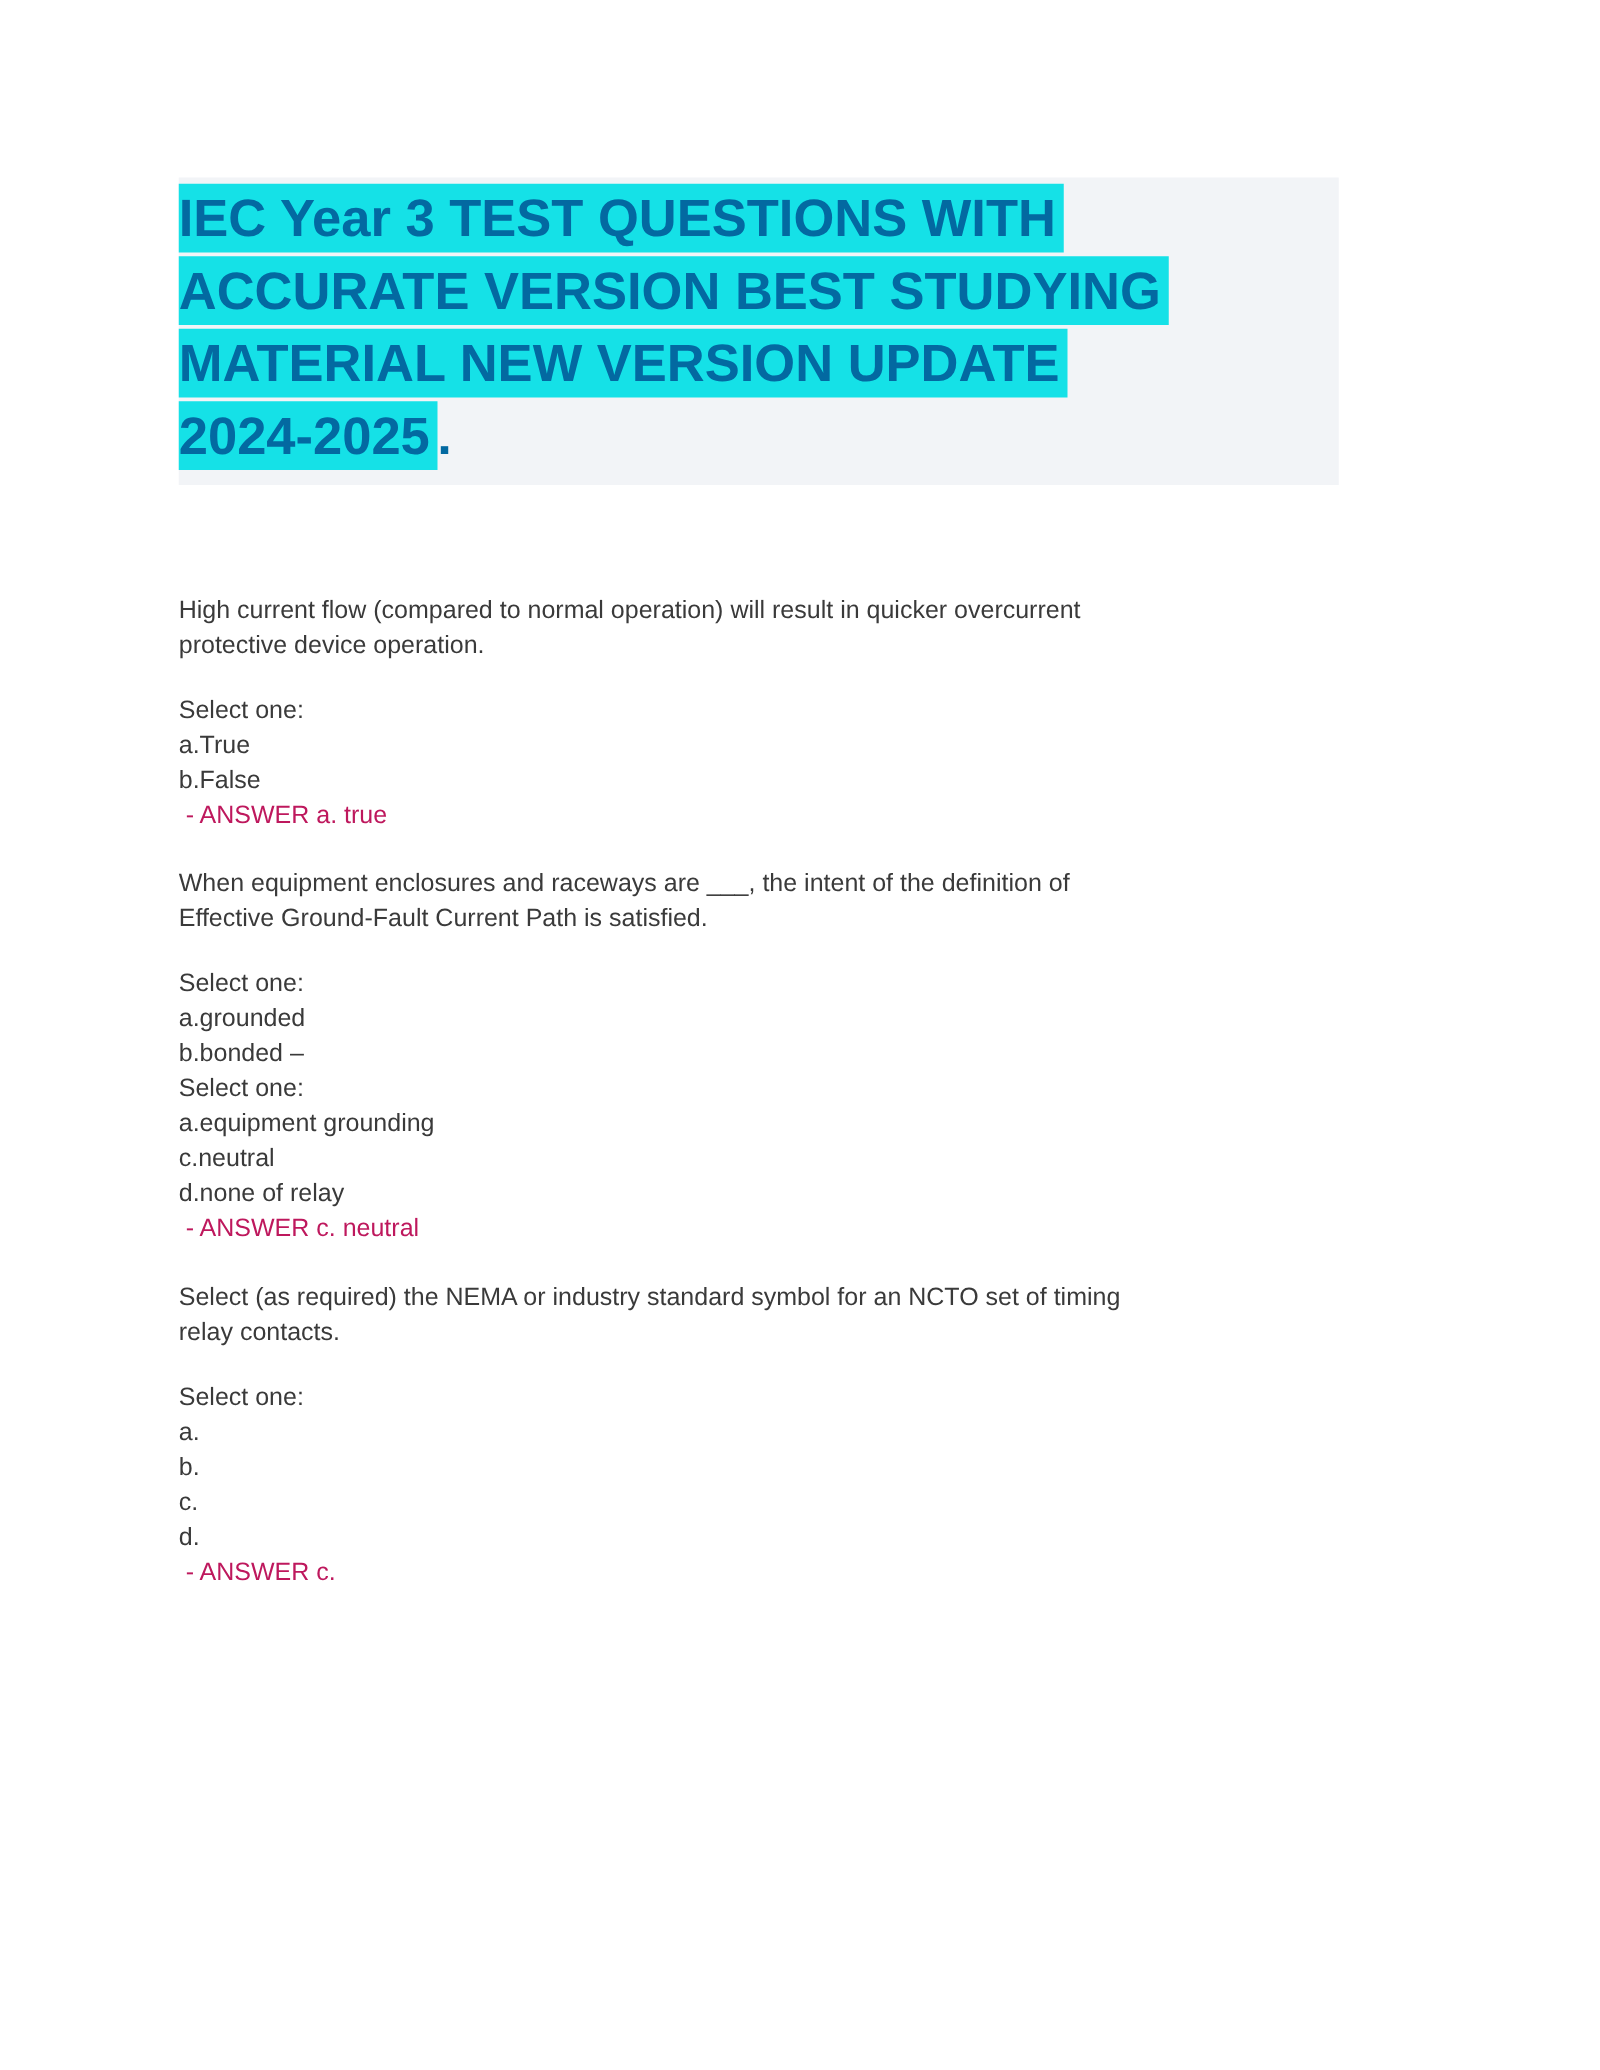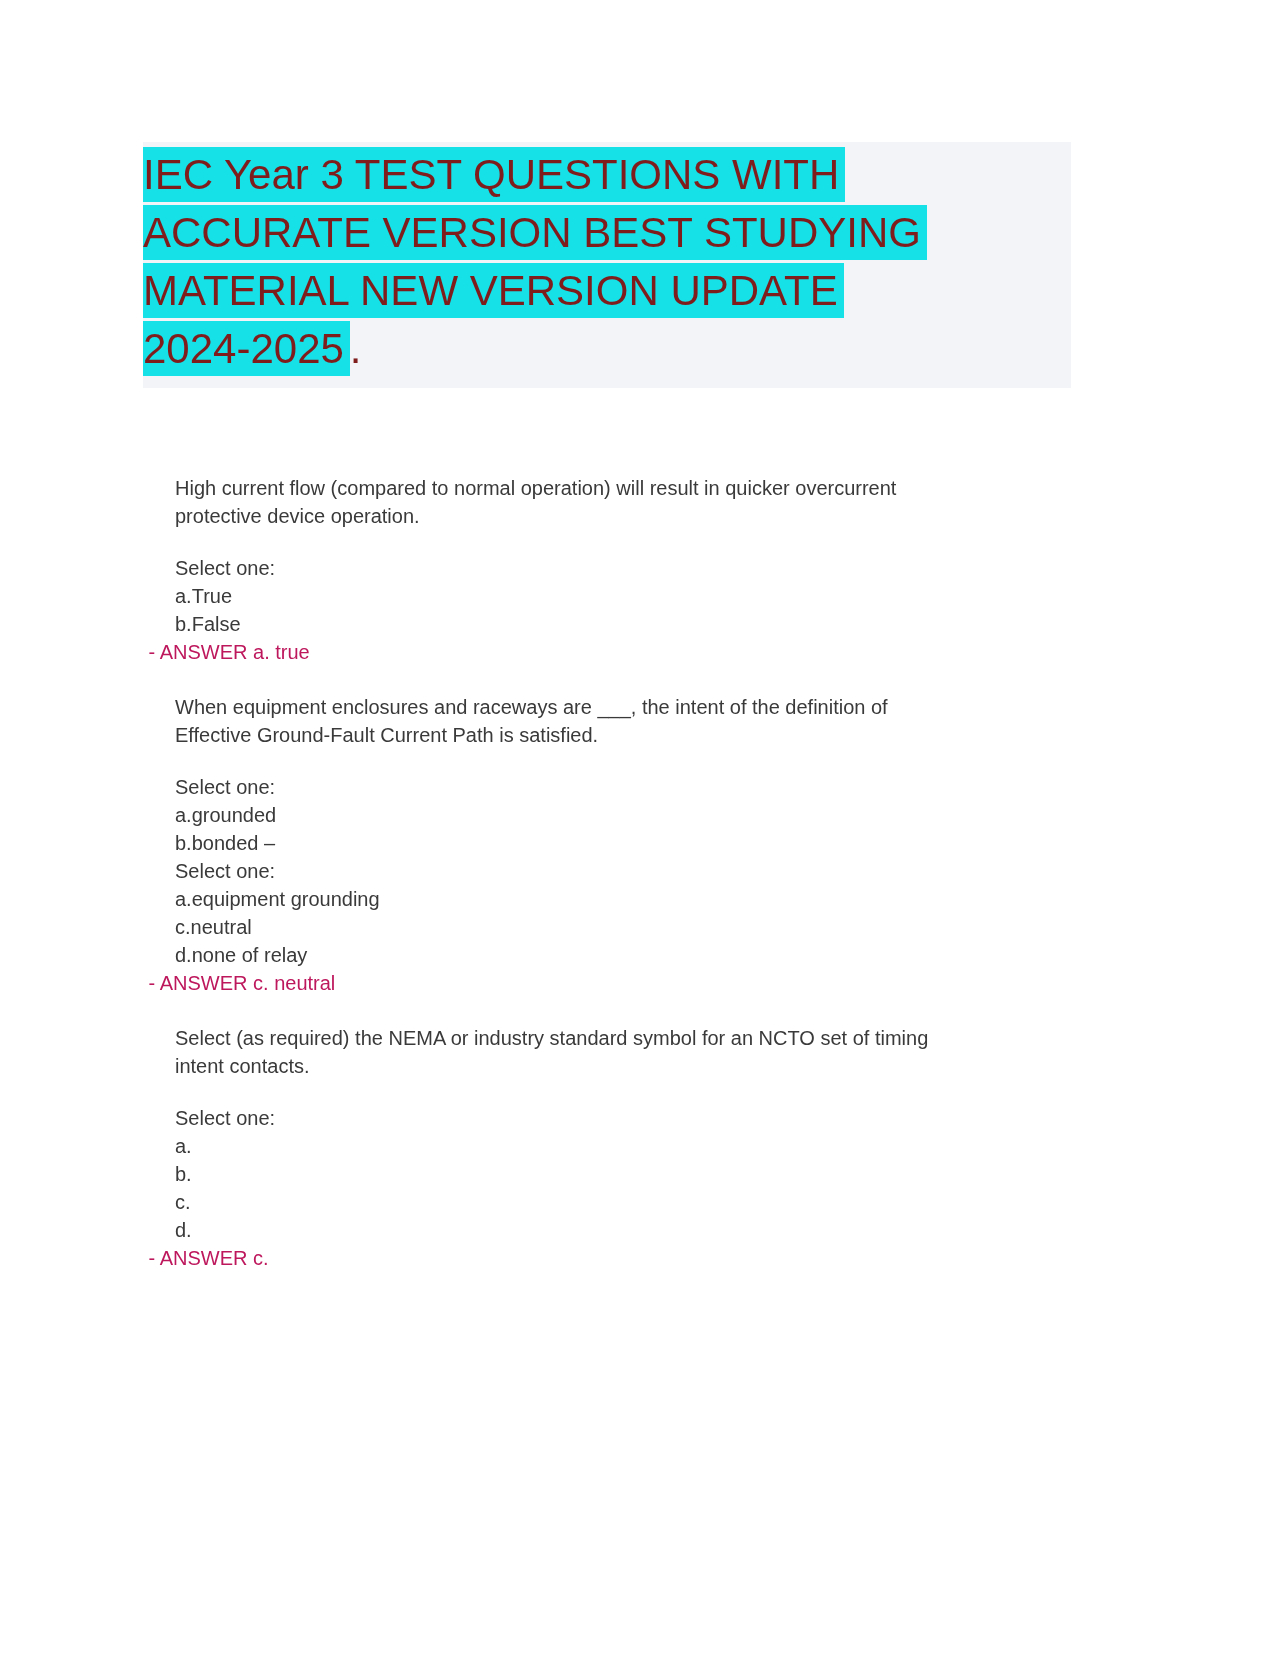--- a/index.html
+++ b/index.html
@@ -17,43 +17,42 @@
   }
   
   .title-wrap {
     background: #f2f4f7;
     width: 928px;
     padding: 4px 0 10px 0;
     margin-bottom: 86px;
   }
   .title-line {
     font-size: 42px;
-    font-weight: normal;
+    font-weight: bold;
     line-height: 58px;
-    color: #7f1d1d;
+    color: #0369a1;
     letter-spacing: 0px;
     white-space: pre;
   }
   .title-line .hl {
     background: #15e1e7;
     padding: 4px 6px 4px 0;
   }
   .title-line .tail {
     background: transparent;
   }
   
   .content {
     width: 980px;
     color: #3a3a3a;
     font-size: 20px;
     line-height: 28px;
   }
   .line {
     white-space: pre-wrap;
-    margin-left: 32px;
   }
   .prompt {
     margin-bottom: 24px;
   }
   .answer {
     color: #be185d;
     margin-bottom: 27px;
     white-space: pre-wrap;
   }
   .question:last-child .answer {
@@ -99,21 +98,21 @@
       <div class="line">Select one:</div>
       <div class="line">a.equipment grounding</div>
       <div class="line">c.neutral</div>
       <div class="line">d.none of relay</div>
       <div class="answer"> - ANSWER c. neutral</div>
     </section>
 
     <section class="question">
       <div class="prompt">
         <div class="line">Select (as required) the NEMA or industry standard symbol for an NCTO set of timing</div>
-        <div class="line">intent contacts.</div>
+        <div class="line">relay contacts.</div>
       </div>
       <div class="line">Select one:</div>
       <div class="line">a.</div>
       <div class="line">b.</div>
       <div class="line">c.</div>
       <div class="line">d.</div>
       <div class="answer"> - ANSWER c.</div>
     </section>
 
   </div>

